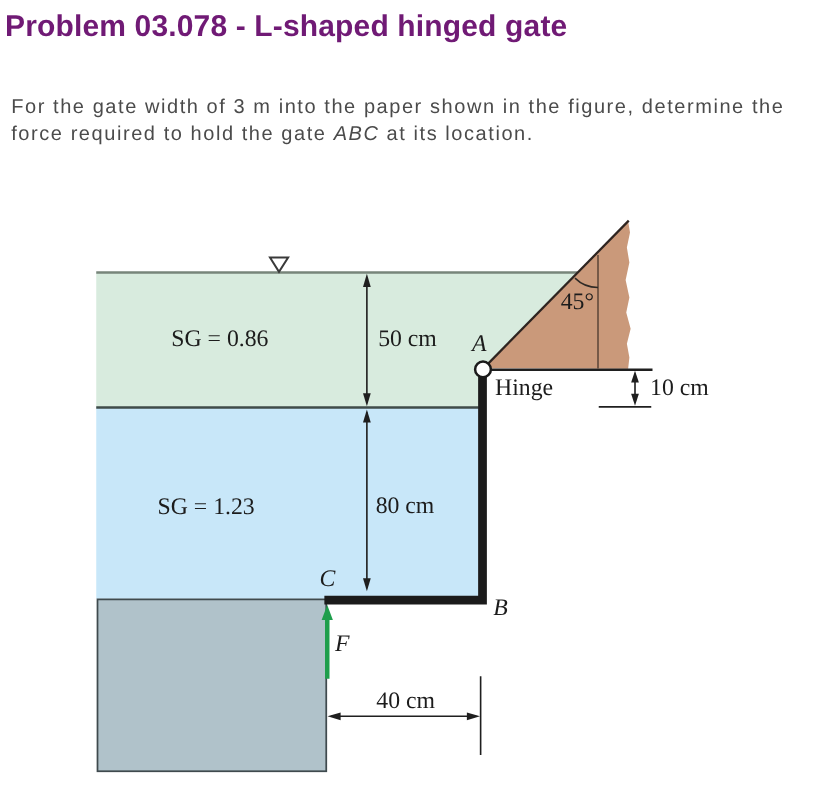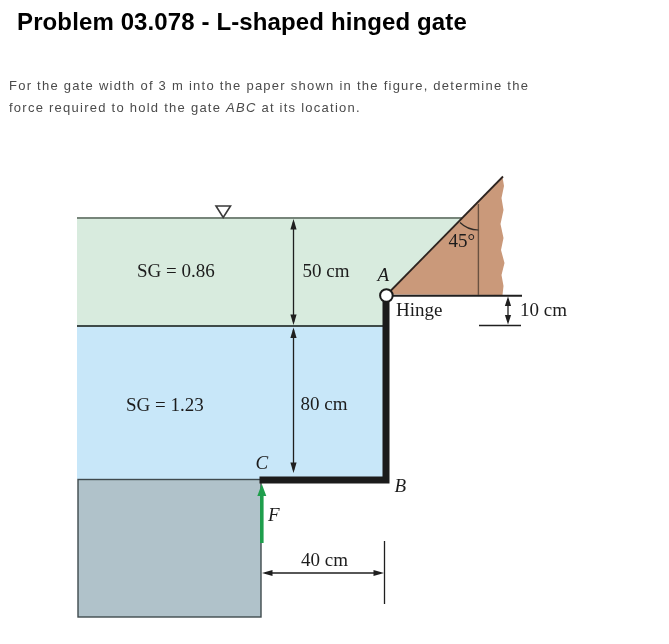--- a/index.html
+++ b/index.html
@@ -1,18 +1,18 @@
 <!DOCTYPE html>
 <html><head>
 <meta charset="utf-8">
 <style>
   html,body{margin:0;padding:0;background:#ffffff;}
   body{width:669px;height:644px;position:relative;font-family:"Liberation Sans",sans-serif;overflow:hidden;}
-  .title{position:absolute;left:17px;top:7.6px;font-size:24px;font-weight:bold;color:#000000;letter-spacing:0.12px;}
-  .body-text{position:absolute;left:9px;top:74.5px;font-size:13px;color:#4b4b4b;line-height:22px;letter-spacing:1.25px;}
+  .title{position:absolute;left:4px;top:7.6px;font-size:24px;font-weight:bold;color:#701a75;letter-spacing:0.12px;}
+  .body-text{position:absolute;left:9px;top:74.5px;font-size:16px;color:#4b4b4b;line-height:22px;letter-spacing:1.25px;}
   svg{position:absolute;left:0;top:0;}
   text{font-family:"Liberation Serif",serif;font-size:19px;fill:#1c1c1c;}
   .it{font-style:italic;}
 </style>
 </head>
 <body>
 
 <div class="title">Problem 03.078 - L-shaped hinged gate</div>
 
 <div class="body-text">For the gate width of 3 m into the paper shown in the figure, determine the<br>force required to hold the gate <i>ABC</i> at its location.</div>

